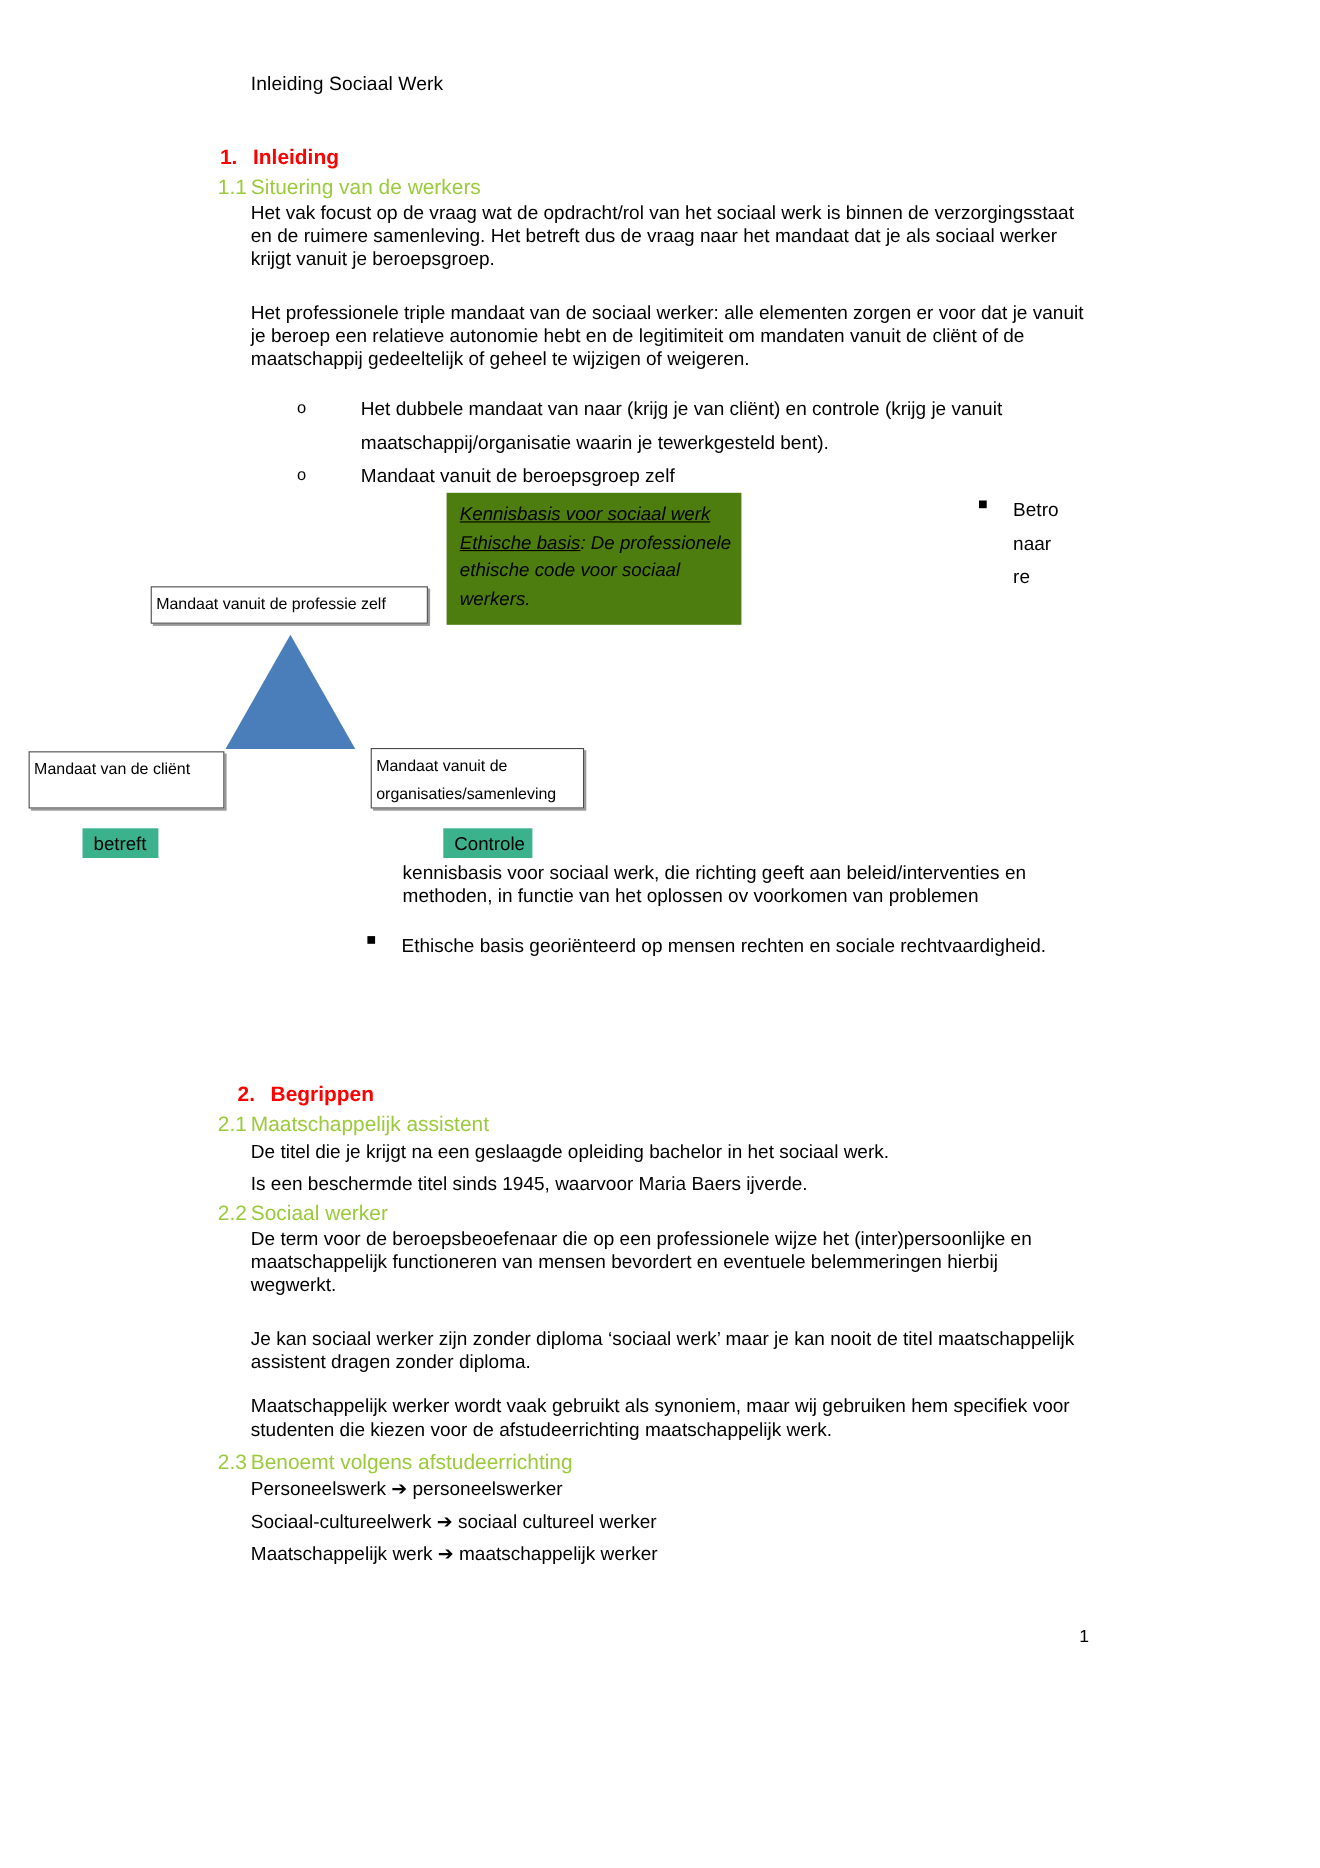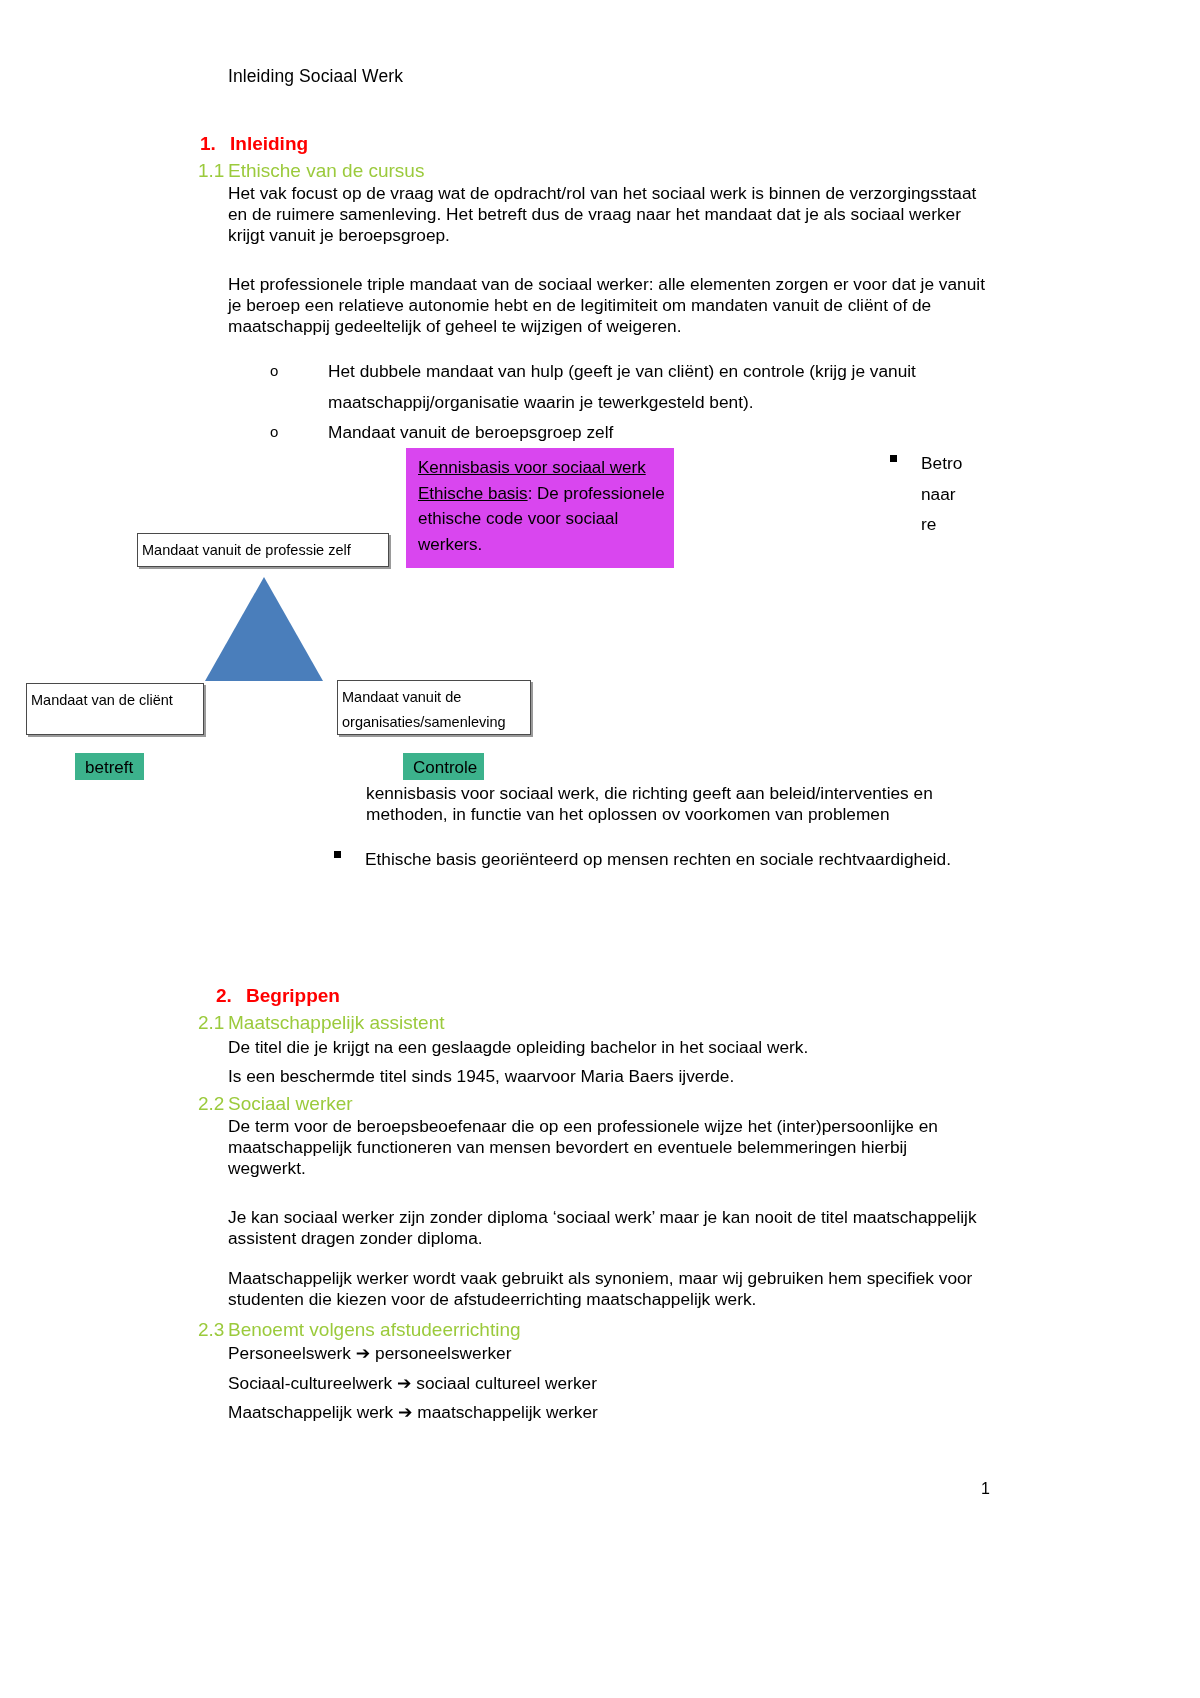--- a/index.html
+++ b/index.html
@@ -94,25 +94,26 @@
     box-shadow: 2px 2px 0 0 #9a9a9a;
     background: #ffffff;
     font-size: 14.5px;
     line-height: 25px;
     padding: 4px 4px;
     box-sizing: border-box;
   }
 
   .greenbox {
     position: absolute;
-    background: #d946ef;
+    background: #4d7c0f;
     font-size: 17px;
     line-height: 25.5px;
     padding: 7px 8px 8px 12px;
     box-sizing: border-box;
+    font-style: italic;
   }
   .greenbox u { text-decoration: underline; }
 
   .greenlabel {
     position: absolute;
     background: #3cb28c;
     font-size: 17px;
     line-height: 23px;
     padding: 3px 10px 4px 10px;
     box-sizing: border-box;
@@ -136,30 +137,30 @@
 
 <div class="page">
 
   <div class="doc-title">Inleiding Sociaal Werk</div>
 
   <div class="h1" style="left:200px; top:133px;">
     <span class="num">1.</span><span>Inleiding</span>
   </div>
 
   <div class="h2" style="left:198px; top:160px;">
-    <span class="num">1.1</span><span>Ethische van de cursus</span>
+    <span class="num">1.1</span><span>Situering van de werkers</span>
   </div>
 
   <div class="para" style="top:183px;">Het vak focust op de vraag wat de opdracht/rol van het sociaal werk is binnen de verzorgingsstaat en de ruimere samenleving. Het betreft dus de vraag naar het mandaat dat je als sociaal werker krijgt vanuit je beroepsgroep.</div>
 
   <div class="para" style="top:274px;">Het professionele triple mandaat van de sociaal werker: alle elementen zorgen er voor dat je vanuit je beroep een relatieve autonomie hebt en de legitimiteit om mandaten vanuit de cliënt of de maatschappij gedeeltelijk of geheel te wijzigen of weigeren.</div>
 
   <div class="bullet-o" style="left:270px; top:356px; width:700px;">
     <span class="mark">o</span>
-    <span class="btext">Het dubbele mandaat van hulp (geeft je van cliënt) en controle (krijg je vanuit maatschappij/organisatie waarin je tewerkgesteld bent).</span>
+    <span class="btext">Het dubbele mandaat van naar (krijg je van cliënt) en controle (krijg je vanuit maatschappij/organisatie waarin je tewerkgesteld bent).</span>
   </div>
 
   <div class="bullet-o" style="left:270px; top:417px; width:700px;">
     <span class="mark">o</span>
     <span class="btext">Mandaat vanuit de beroepsgroep zelf</span>
   </div>
 
   <div class="bullet-sq" style="left:890px; top:448px; width:76px;">
     <span class="mark"></span>
     <span class="btext">Betro naar re</span>

